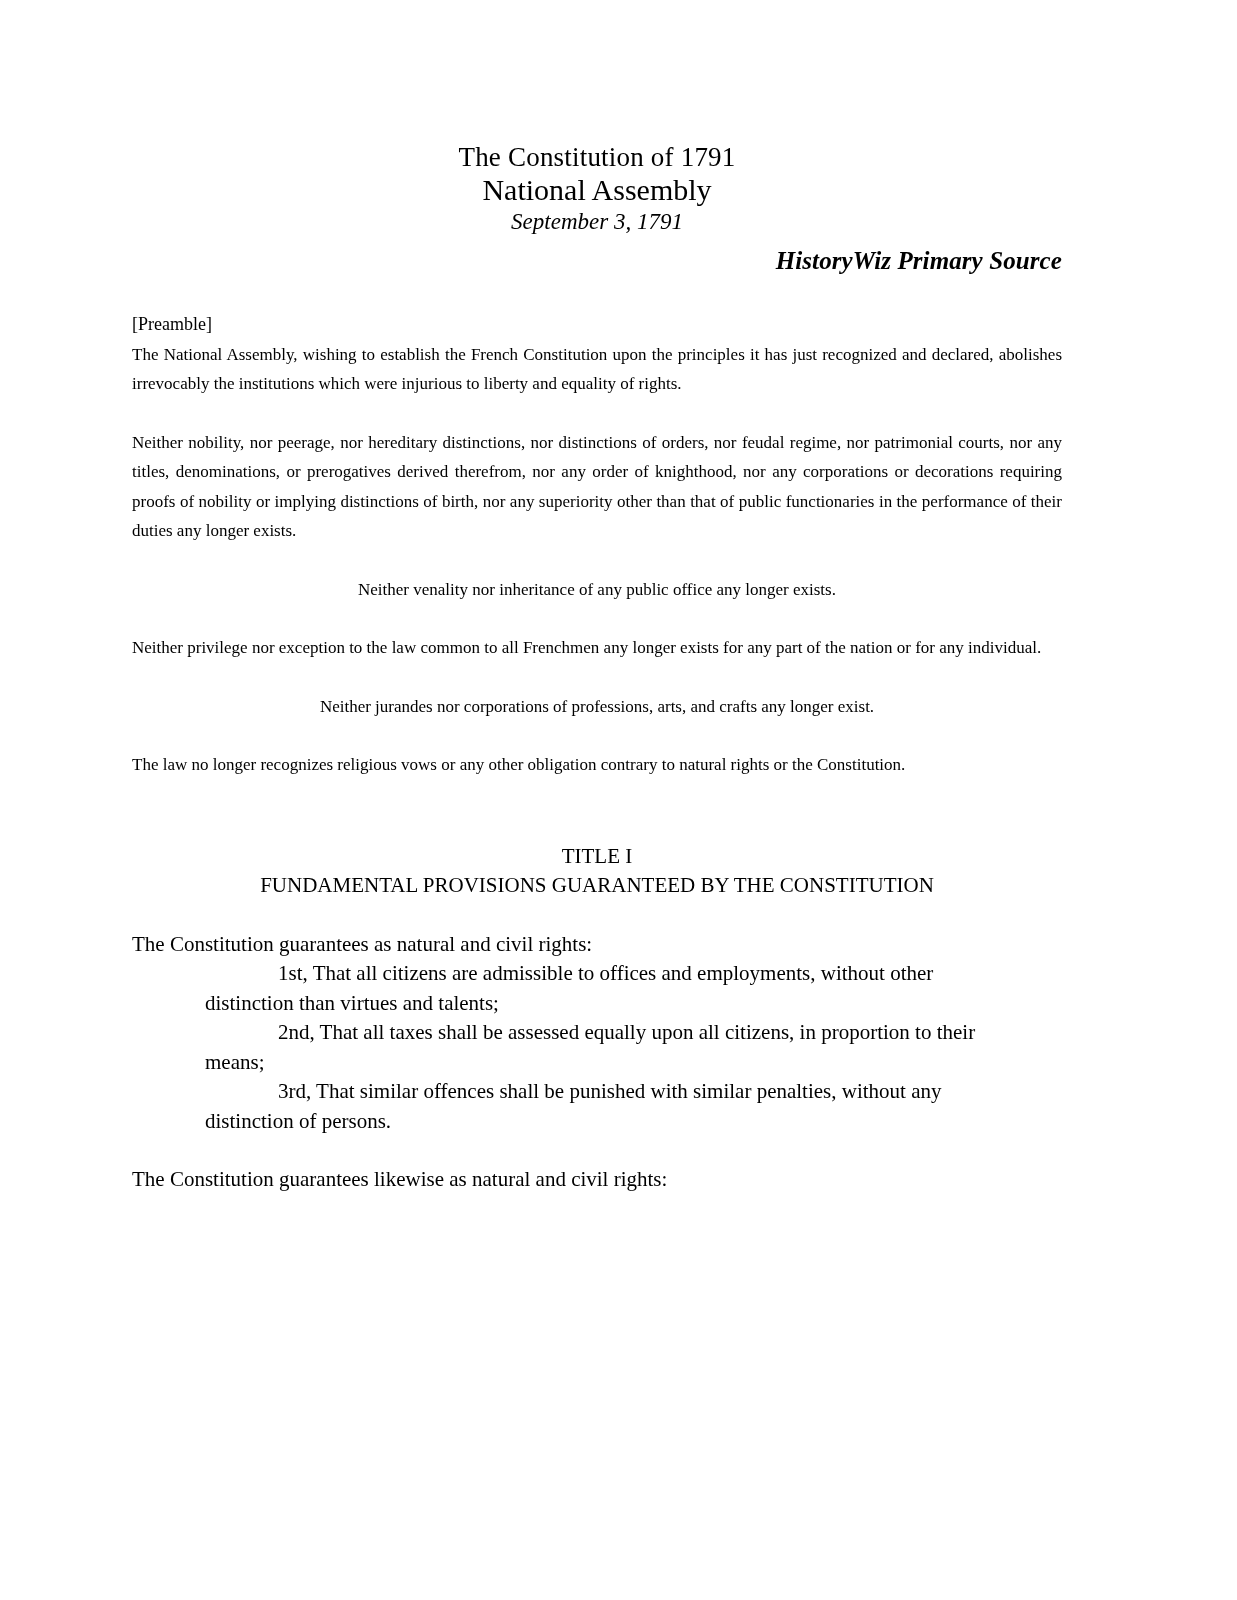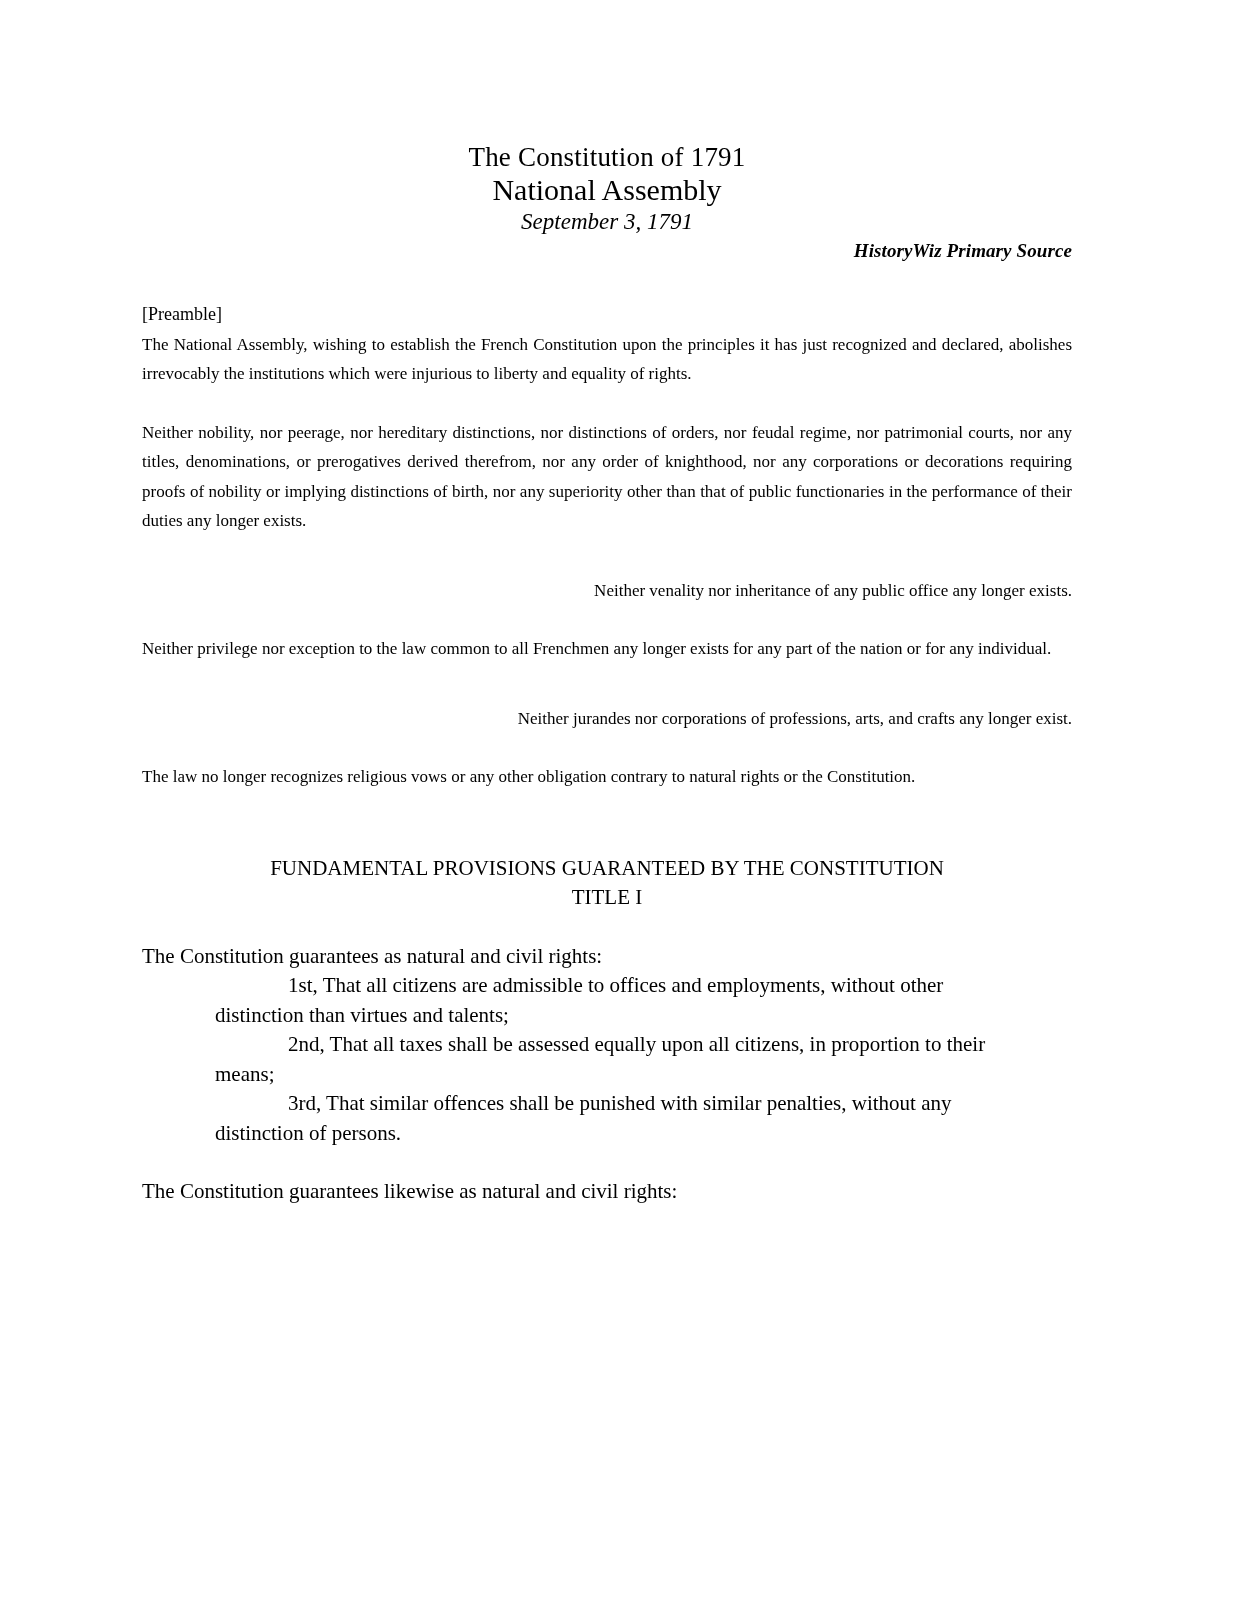--- a/index.html
+++ b/index.html
@@ -14,21 +14,21 @@
     height: 1600px;
     background: #ffffff;
     margin: 0 auto;
     overflow: hidden;
     font-family: "Liberation Serif", "DejaVu Serif", serif;
     color: #000000;
     box-sizing: border-box;
   }
   .content {
     position: absolute;
-    left: 142px;
+    left: 132px;
     top: 0;
     width: 930px;
   }
 
   
   .doc-header {
     padding-top: 140px;
     text-align: center;
   }
   .doc-title {
@@ -41,41 +41,41 @@
     line-height: 32px;
     font-family: Liberation Serif, serif;
   }
   .doc-date {
     font-size: 23px;
     line-height: 32px;
     font-style: italic;
   }
   .source-line {
     text-align: right;
-    font-size: 19px;
+    font-size: 25px;
     line-height: 26px;
     font-weight: bold;
     font-style: italic;
+    margin-top: 10px;
     letter-spacing: 0.1px;
   }
 
   
   .body-block {
     margin-top: 36px;
   }
   p.para {
     margin: 0;
     font-size: 17px;
     line-height: 29.5px;
     text-align: justify;
     text-justify: inter-word;
   }
   p.para.no-justify {
-    text-align: right;
-    margin-top: 11px;
+    text-align: center;
   }
   .gap-md { height: 29px; }
   .gap-lg { height: 62px; }
 
   
   .preamble-label {
     font-size: 18px;
     line-height: 29.5px;
     text-align: left;
   }
@@ -132,22 +132,22 @@
       <p class="para">Neither privilege nor exception to the law common to all Frenchmen any longer exists for any part of the nation or for any individual.</p>
 
       <div class="gap-md"></div>
       <p class="para no-justify">Neither jurandes nor corporations of professions, arts, and crafts any longer exist.</p>
 
       <div class="gap-md"></div>
       <p class="para">The law no longer recognizes religious vows or any other obligation contrary to natural rights or the Constitution.</p>
 
       <div class="gap-lg"></div>
 
+      <div class="section-heading">TITLE I</div>
       <div class="section-heading">FUNDAMENTAL PROVISIONS GUARANTEED BY THE CONSTITUTION</div>
-      <div class="section-heading">TITLE I</div>
 
       <div class="gap-md"></div>
 
       <p class="lead-in">The Constitution guarantees as natural and civil rights:</p>
       <p class="hang">1st, That all citizens are admissible to offices and employments, without other distinction than virtues and talents;</p>
       <p class="hang">2nd, That all taxes shall be assessed equally upon all citizens, in proportion to their means;</p>
       <p class="hang">3rd, That similar offences shall be punished with similar penalties, without any distinction of persons.</p>
 
       <div class="gap-md"></div>
 

